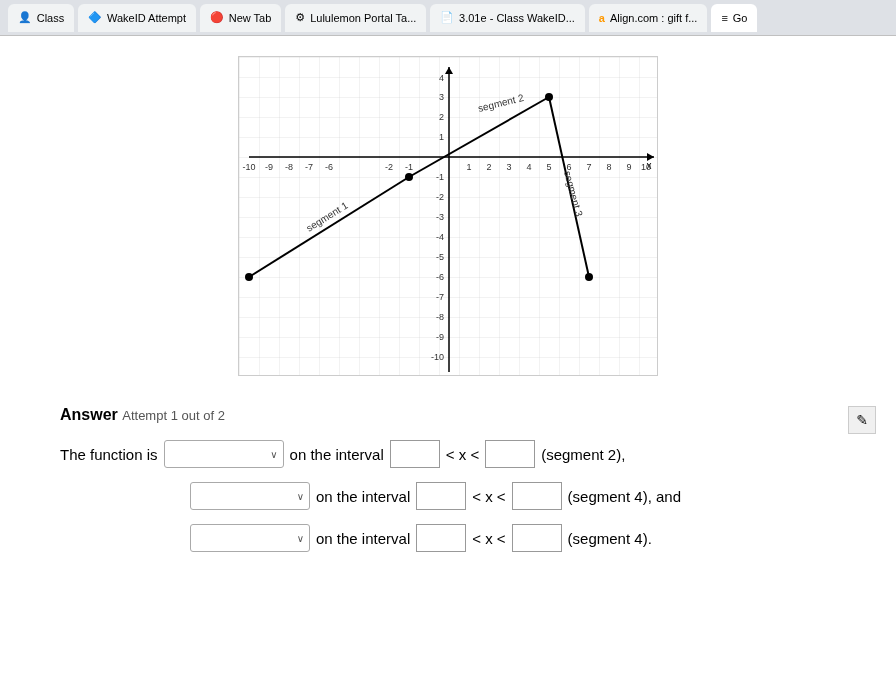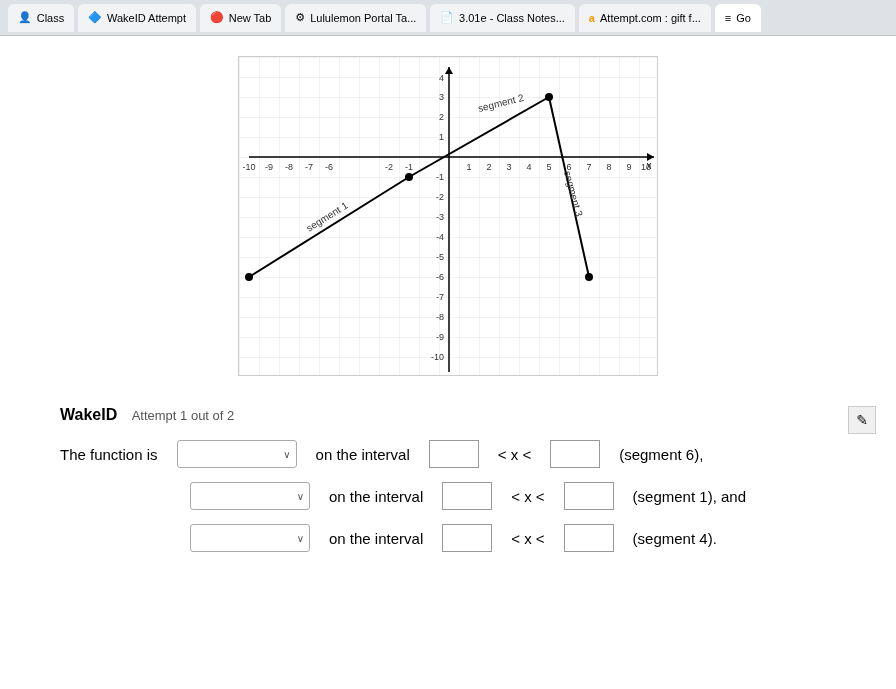--- a/index.html
+++ b/index.html
@@ -60,29 +60,28 @@
     }
     .answer-header {
       font-size: 16px;
       font-weight: bold;
       margin-bottom: 16px;
     }
     .answer-header .attempt {
       font-size: 13px;
       font-weight: normal;
       color: #555;
-      margin-left: 10px;
     }
 
     .function-row {
       display: flex;
       align-items: center;
       margin-bottom: 14px;
       font-size: 15px;
-      gap: 19px;
+      gap: 6px;
       flex-wrap: nowrap;
     }
     .function-row .dropdown-select {
       border: 1px solid #aaa;
       border-radius: 3px;
       padding: 3px 18px 3px 6px;
       font-size: 14px;
       appearance: none;
       background: #fff;
       min-width: 120px;
@@ -143,25 +142,25 @@
   <div class="tab">
     <span>🔴</span>
     <span>New Tab</span>
   </div>
   <div class="tab">
     <span>⚙</span>
     <span>Lululemon Portal Ta...</span>
   </div>
   <div class="tab">
     <span>📄</span>
-    <span>3.01e - Class Notes...</span>
+    <span>3.01e - Class WakeID...</span>
   </div>
   <div class="tab">
     <span style="font-weight:bold;color:#f90;">a</span>
-    <span>Attempt.com : gift f...</span>
+    <span>Align.com : gift f...</span>
   </div>
   <div class="tab active">
     <span>≡</span>
     <span>Go</span>
   </div>
 </div>
 
 <div class="main-content">
 
   <div class="graph-container">
@@ -242,55 +241,55 @@
       <text x="240" y="55" font-size="10" fill="#333" transform="rotate(-14, 240, 55)">segment 2</text>
 
       <text x="70" y="175" font-size="10" fill="#333" transform="rotate(-32, 70, 175)">segment 1</text>
 
       <text x="325" y="115" font-size="10" fill="#333" transform="rotate(75, 325, 115)">segment 3</text>
     </svg>
   </div>
 
   <div class="answer-section">
     <div class="answer-header">
-      <span>WakeID</span>
+      <span>Answer</span>
       <span class="attempt">Attempt 1 out of 2</span>
     </div>
 
     <div class="function-row">
       <span>The function is</span>
       <div class="dropdown-wrapper">
         <select class="dropdown-select">
           <option value=""></option>
           <option value="increasing">increasing</option>
           <option value="decreasing">decreasing</option>
           <option value="constant">constant</option>
         </select>
       </div>
       <span>on the interval</span>
       <input type="text" class="interval-input" value="" style="">
       <span>&lt; x &lt;</span>
       <input type="text" class="interval-input" value="" style="">
-      <span>(segment 6),</span>
+      <span>(segment 2),</span>
     </div>
 
     <div class="function-row">
       <div class="dropdown-wrapper" style="margin-left: 130px;">
         <select class="dropdown-select">
           <option value=""></option>
           <option value="increasing">increasing</option>
           <option value="decreasing">decreasing</option>
           <option value="constant">constant</option>
         </select>
       </div>
       <span>on the interval</span>
       <input type="text" class="interval-input" value="" style="">
       <span>&lt; x &lt;</span>
       <input type="text" class="interval-input" value="" style="">
-      <span>(segment 1), and</span>
+      <span>(segment 4), and</span>
     </div>
 
     <div class="function-row">
       <div class="dropdown-wrapper" style="margin-left: 130px;">
         <select class="dropdown-select">
           <option value=""></option>
           <option value="increasing">increasing</option>
           <option value="decreasing">decreasing</option>
           <option value="constant">constant</option>
         </select>

